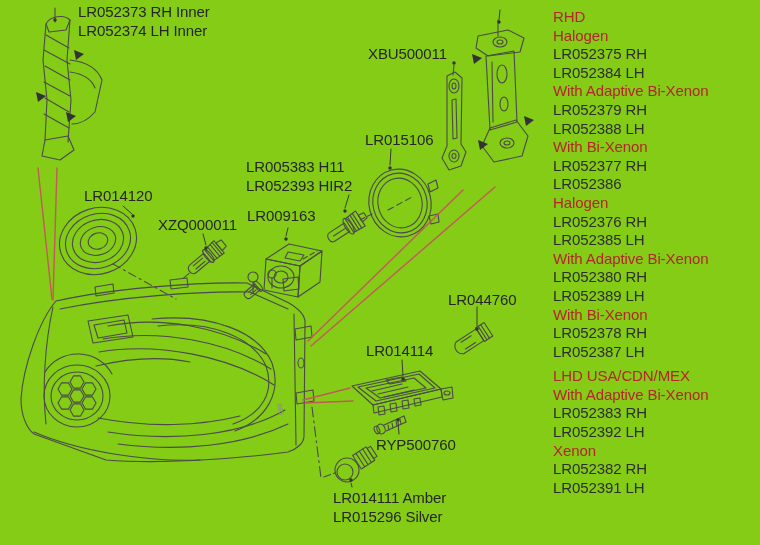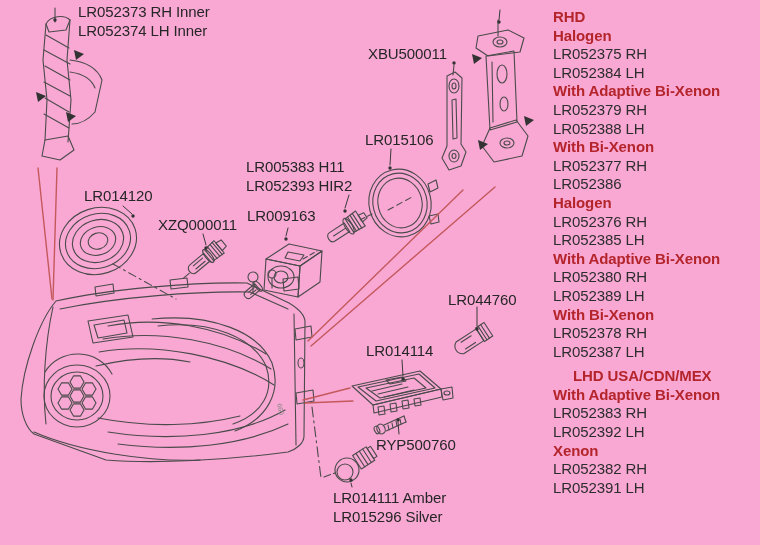--- a/index.html
+++ b/index.html
@@ -1,30 +1,30 @@
 <!DOCTYPE html>
 <html><head>
 <meta charset="utf-8">
 <style>
   html,body{margin:0;padding:0;background:#ffffff;}
   .stage{
-    position:relative;width:760px;height:545px;background:#f9a8d4;
+    position:relative;width:760px;height:545px;background:#84cc16;
     font-family:"Liberation Sans",sans-serif;overflow:hidden;
   }
   .stage svg{position:absolute;left:0;top:0;}
   .lbl{
     position:absolute;font-size:15px;line-height:18.5px;color:#262626;
     white-space:nowrap;letter-spacing:-0.1px;
   }
   .legend{position:absolute;left:553px;top:8px;}
   .legend div{font-size:15px;line-height:18.6px;white-space:nowrap;letter-spacing:-0.1px;}
-  .hd{color:#b4252b;font-weight:bold;}
+  .hd{color:#b4252b;font-weight:normal;}
   .pn{color:#2d2d2d;}
   .gap{margin-top:7px;}
-  .gap2{margin-top:6px;margin-left:20px;}
+  .gap2{margin-top:6px;}
 </style>
 </head>
 <body>
 
 <div class="stage">
 
   <svg width="760" height="545" viewBox="0 0 760 545">
     <defs>
       <path id="hex" d="M7,0 L3.5,6.1 L-3.5,6.1 L-7,0 L-3.5,-6.1 L3.5,-6.1 Z"></path>
     </defs>

